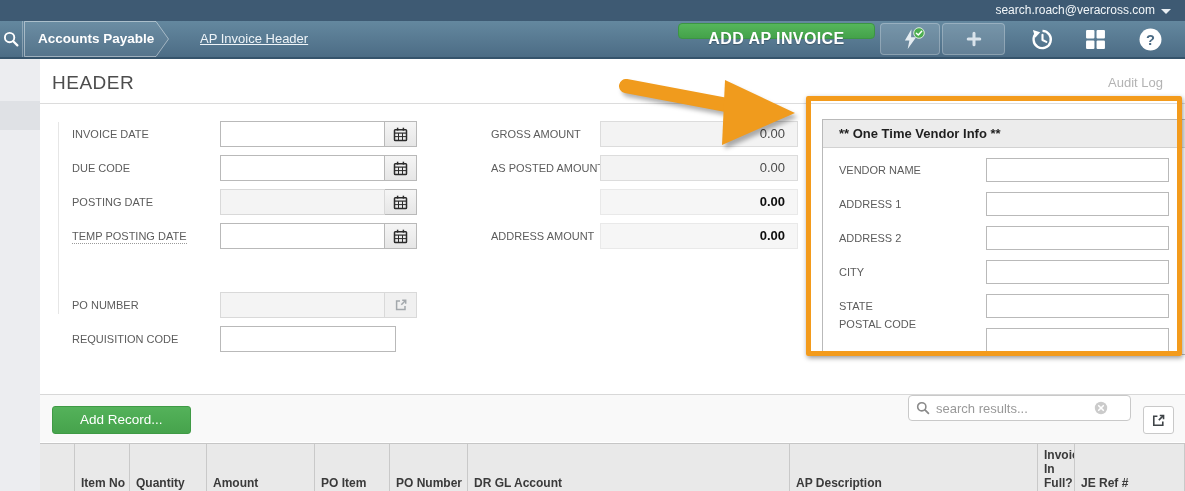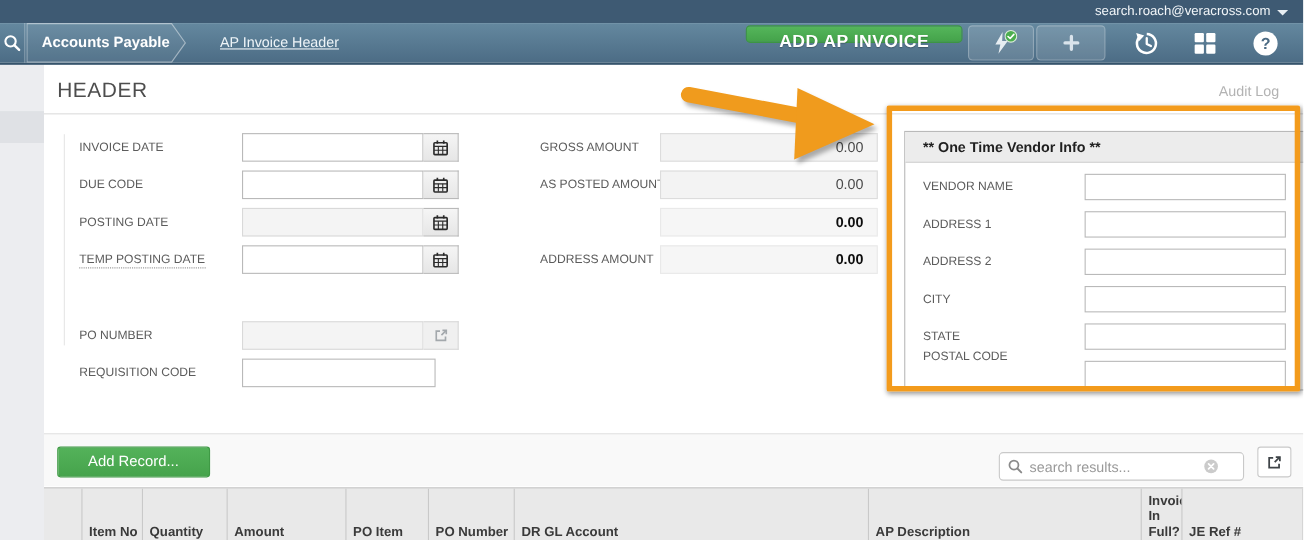--- a/index.html
+++ b/index.html
@@ -55,21 +55,21 @@
   .v-label { position:absolute; left:16px; width:140px; font-size:11px; color:#5c5c5c; line-height:24px; white-space:nowrap; }
   .v-input { position:absolute; left:163px; width:183px; height:24px; border:1px solid #b9b9b9; background:#fff; font-size:13px; padding:0 6px; outline:none; }
 
   .highlight-rect { position:absolute; left:766px; top:37px; width:376px; height:260px; border:5px solid #f39b1c; border-radius:2px; box-shadow:1px 2px 5px rgba(0,0,0,.4); z-index:5; pointer-events:none; }
   .anno-arrow { position:absolute; left:572px; top:9px; z-index:6; pointer-events:none; filter:drop-shadow(3px 4px 2px rgba(0,0,0,.3)); }
 
   
   .divider-mid { position:absolute; left:0; top:335px; width:1145px; height:1px; background:#d8d8d8; }
   .results-zone { position:absolute; left:0; top:336px; width:1145px; height:47px; background:#f9f9f9; }
   .add-record-btn { position:absolute; left:12px; top:11px; height:28px; padding:0 27px; background:linear-gradient(#54b25a,#46a34c); border:1px solid #3f9a45; border-radius:3px; color:#fff; font-size:13.5px; line-height:26px; cursor:pointer; }
-  .search-wrap { position:absolute; left:868px; top:16px; width:223px; height:26px; border:1px solid #c9c9c9; border-radius:4px; background:#fff; display:flex; align-items:center; padding:0 22px 0 7px; }
+  .search-wrap { position:absolute; left:868px; top:0; width:223px; height:26px; border:1px solid #c9c9c9; border-radius:4px; background:#fff; display:flex; align-items:center; padding:0 22px 0 7px; }
   .search-wrap input { flex:1; border:none; outline:none; font-size:13px; color:#555; margin-left:6px; min-width:0; }
   .search-wrap input::placeholder { color:#999; }
   .ext-btn { position:absolute; left:1103px; top:11px; width:31px; height:28px; border:1px solid #c9c9c9; border-radius:3px; background:#fff; display:flex; align-items:center; justify-content:center; cursor:pointer; }
 
   
   .grid-header { position:absolute; left:0; top:384px; width:1145px; height:48px; background:#e9e9e9; border-top:1px solid #c6c6c6; display:flex; overflow:hidden; }
   .gh-cell { border-right:1px solid #c9c9c9; display:flex; align-items:flex-end; padding:0 6px 1px 6px; font-size:12px; font-weight:bold; color:#3a3a3a; line-height:14px; overflow:hidden; white-space:nowrap; cursor:pointer; }
   .gh-cell.wrap { white-space:normal; }
 </style>
 </head>

